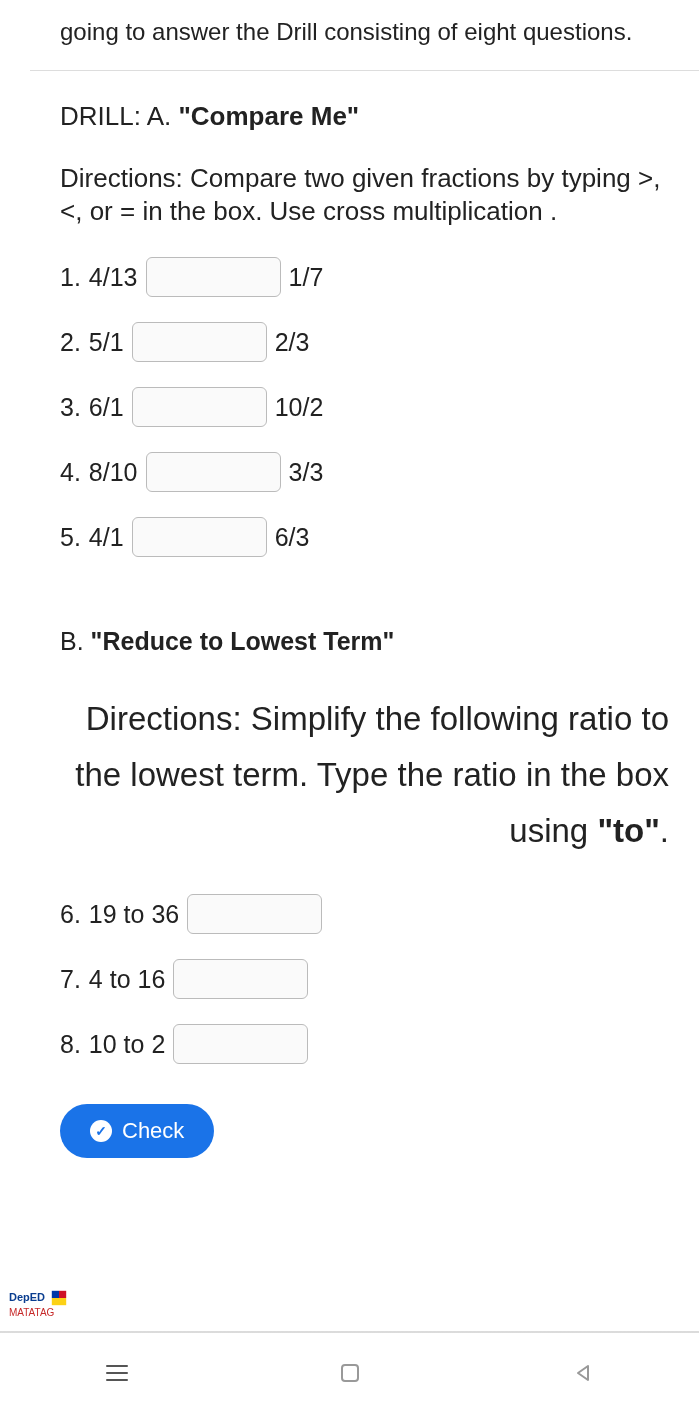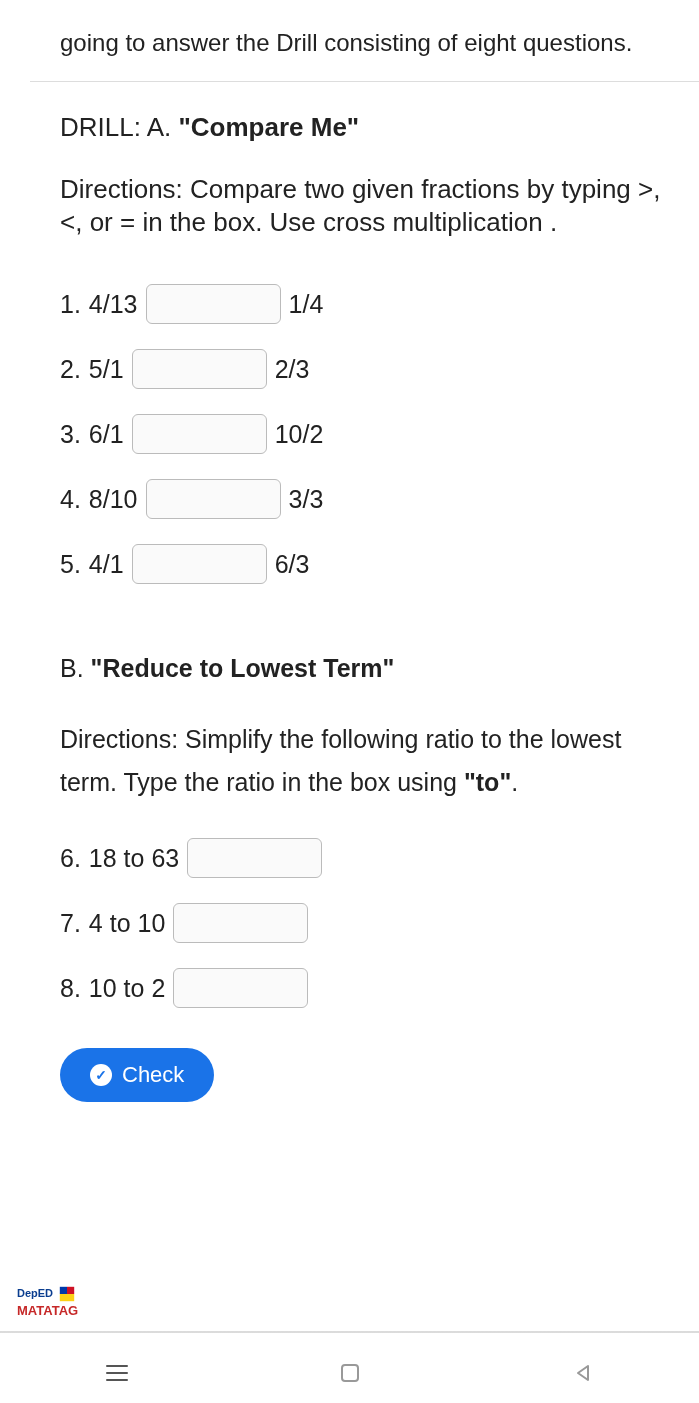--- a/index.html
+++ b/index.html
@@ -10,21 +10,21 @@
     body {
       font-family: Arial, Helvetica, sans-serif;
       font-size: 24px;
       color: #222;
       width: 699px;
       height: 1403px;
       background: #fff;
       position: relative;
     }
     .content {
-      padding: 15px 30px 0 60px;
+      padding: 4px 30px 0 60px;
     }
     .intro-text {
       padding: 10px 0 20px 0;
       line-height: 1.5;
     }
     .divider {
       height: 1px;
       background: #ddd;
       margin: 0 0 30px 0;
       width: calc(100% + 60px);
@@ -33,21 +33,21 @@
     .drill-title {
       font-size: 26px;
       margin-bottom: 30px;
     }
     .drill-title .bold {
       font-weight: bold;
     }
     .directions {
       font-size: 26px;
       line-height: 1.25;
-      margin-bottom: 46px;
+      margin-bottom: 30px;
     }
     .question-row {
       display: flex;
       align-items: center;
       gap: 8px;
       margin-bottom: 25px;
       font-size: 25px;
     }
     .answer-input {
       width: 135px;
@@ -60,23 +60,24 @@
     }
     .section-b-title {
       font-size: 25px;
       margin-top: 70px;
       margin-bottom: 35px;
     }
     .section-b-title .bold {
       font-weight: bold;
     }
     .directions-b {
-      font-size: 25px;
+      font-size: 33px;
       line-height: 1.7;
       margin-bottom: 35px;
+      text-align: right;
     }
     .directions-b .bold {
       font-weight: bold;
     }
     .check-button {
       background: #1a73e8;
       color: white;
       border: none;
       border-radius: 30px;
       padding: 14px 30px;
@@ -95,30 +96,30 @@
       display: flex;
       align-items: center;
       justify-content: center;
       color: #1a73e8;
       font-size: 14px;
       font-weight: bold;
     }
     .footer-logo {
       position: absolute;
       bottom: 85px;
-      left: 17px;
+      left: 9px;
       font-size: 11px;
     }
     .deped {
       font-weight: bold;
       color: #0a3d8f;
     }
     .matatag {
-      font-weight: bold;
-      font-size: 13px;
+      font-weight: normal;
+      font-size: 10px;
       color: #c62828;
       display: block;
     }
     .logo-flag {
       display: inline-block;
       width: 18px;
       height: 18px;
       vertical-align: middle;
       margin-left: 2px;
     }
@@ -178,21 +179,21 @@
   <div class="drill-title">
     <span>DRILL: A. </span><span class="bold">"Compare Me"</span>
   </div>
   
   <div class="directions">Directions: Compare two given fractions by typing &gt;, &lt;, or = in the box. Use cross multiplication .</div>
   
   <div class="question-row">
     <span>1.</span>
     <span>4/13</span>
     <input type="text" class="answer-input" style="">
-    <span>1/4</span>
+    <span>1/7</span>
   </div>
   
   <div class="question-row">
     <span>2.</span>
     <span>5/1</span>
     <input type="text" class="answer-input" style="">
     <span>2/3</span>
   </div>
   
   <div class="question-row">
@@ -219,27 +220,27 @@
   <div class="section-b-title">
     <span>B. </span><span class="bold">"Reduce to Lowest Term"</span>
   </div>
   
   <div class="directions-b">
     <span>Directions: Simplify the following ratio to the lowest term. Type the ratio in the box using </span><span class="bold">"to"</span><span>.</span>
   </div>
   
   <div class="question-row">
     <span>6.</span>
-    <span>18 to 63</span>
+    <span>19 to 36</span>
     <input type="text" class="answer-input" style="">
   </div>
   
   <div class="question-row">
     <span>7.</span>
-    <span>4 to 10</span>
+    <span>4 to 16</span>
     <input type="text" class="answer-input" style="">
   </div>
   
   <div class="question-row">
     <span>8.</span>
     <span>10 to 2</span>
     <input type="text" class="answer-input" style="">
   </div>
   
   <button class="check-button">

